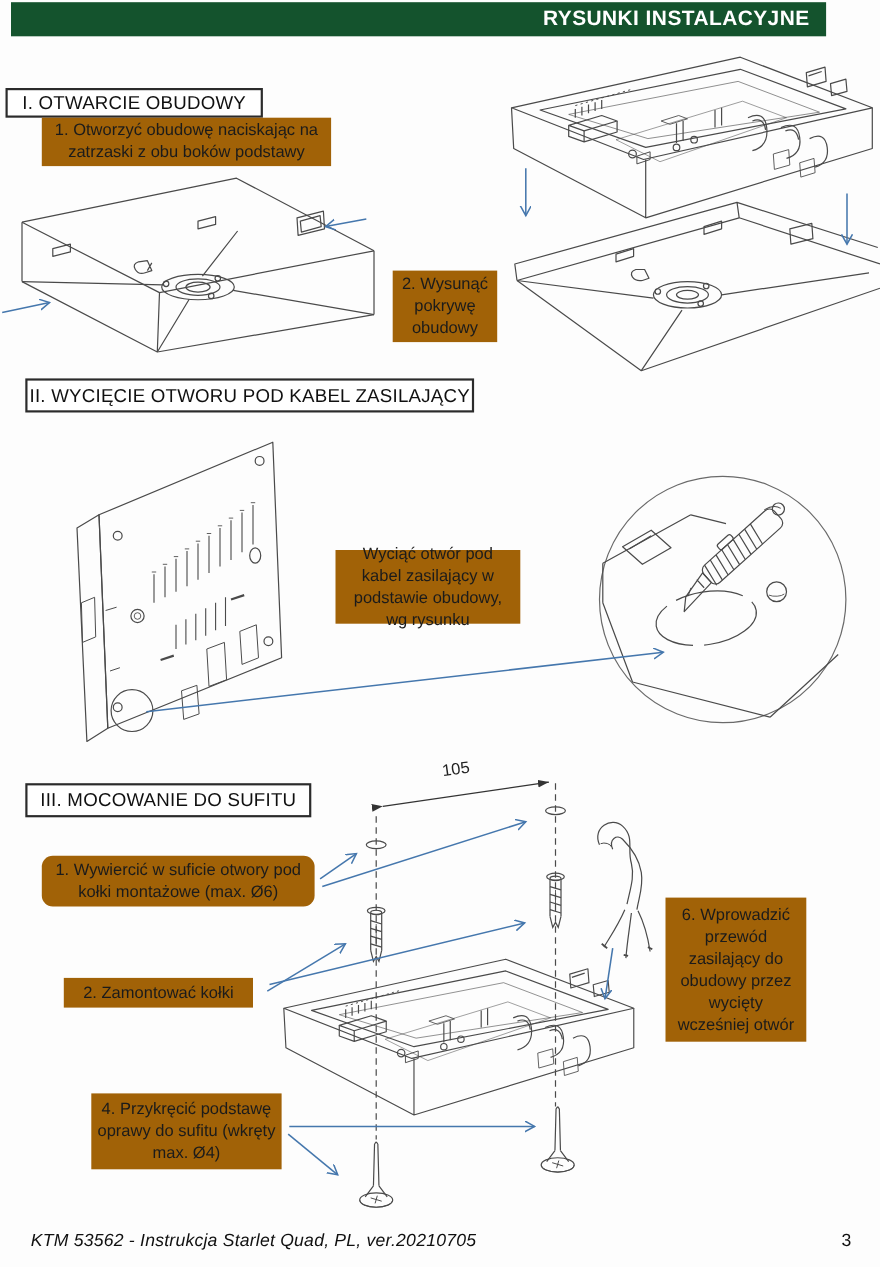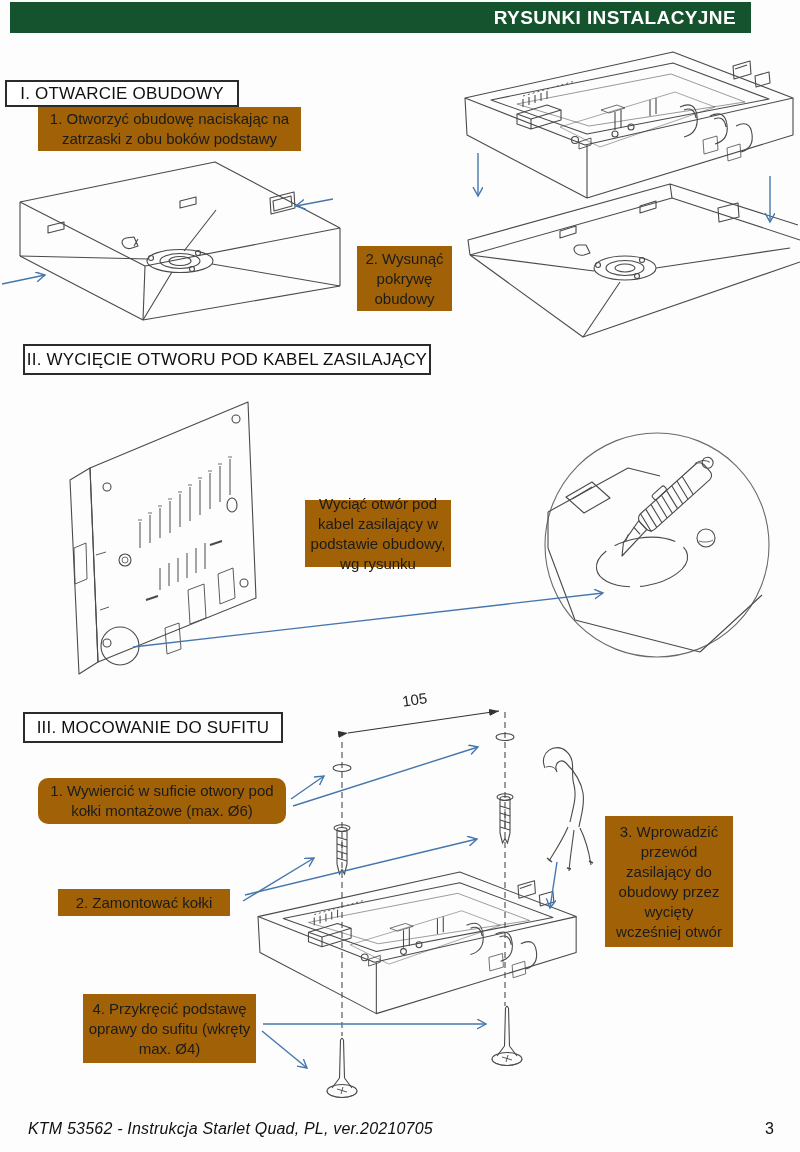--- a/index.html
+++ b/index.html
@@ -230,25 +230,25 @@
 
   <div class="header-bar">
     <span>RYSUNKI INSTALACYJNE</span>
   </div>
 
   <div class="hbox" style="left:5px; top:68px; width:234px; height:27px;margin-top:12px;">I. OTWARCIE OBUDOWY</div>
   <div class="note" style="left:38px; top:107px; width:263px; height:44px;">1. Otworzyć obudowę naciskając na zatrzaski z obu boków podstawy</div>
   <div class="note" style="left:357px; top:246px; width:95px; height:65px;">2. Wysunąć pokrywę obudowy</div>
 
   <div class="hbox" style="left:23px; top:344px; width:408px; height:31px;">II. WYCIĘCIE OTWORU POD KABEL ZASILAJĄCY</div>
-  <div class="note" style="left:305px; top:500px; width:146px; height:67px;">Wyciąć otwór pod kabel zasilający w podstawie obudowy, wg rysunku</div>
+  <div class="note" style="left:305px; top:500px; width:168px; height:67px;">Wyciąć otwór pod kabel zasilający w podstawie obudowy, wg rysunku</div>
 
   <div class="hbox" style="left:23px; top:712px; width:260px; height:31px;">III. MOCOWANIE DO SUFITU</div>
   <div class="note" style="left:38px; top:778px; width:248px; height:46px;border-radius:10px;">1. Wywiercić w suficie otwory pod kołki montażowe (max. Ø6)</div>
   <div class="note" style="left:58px; top:889px; width:172px; height:27px;">2. Zamontować kołki</div>
-  <div class="note" style="left:605px; top:816px; width:128px; height:131px;">3. Wprowadzić przewód zasilający do obudowy przez wycięty wcześniej otwór</div>
+  <div class="note" style="left:605px; top:816px; width:128px; height:131px;">6. Wprowadzić przewód zasilający do obudowy przez wycięty wcześniej otwór</div>
   <div class="note" style="left:83px; top:994px; width:173px; height:69px;">4. Przykręcić podstawę oprawy do sufitu (wkręty max. Ø4)</div>
   <div class="dim-label" style="left:402px; top:691px;">105</div>
 
   <div class="footer-left">KTM 53562 - Instrukcja Starlet Quad, PL, ver.20210705</div>
   <div class="footer-page">3</div>
 
 </div>
 
 </body></html>

